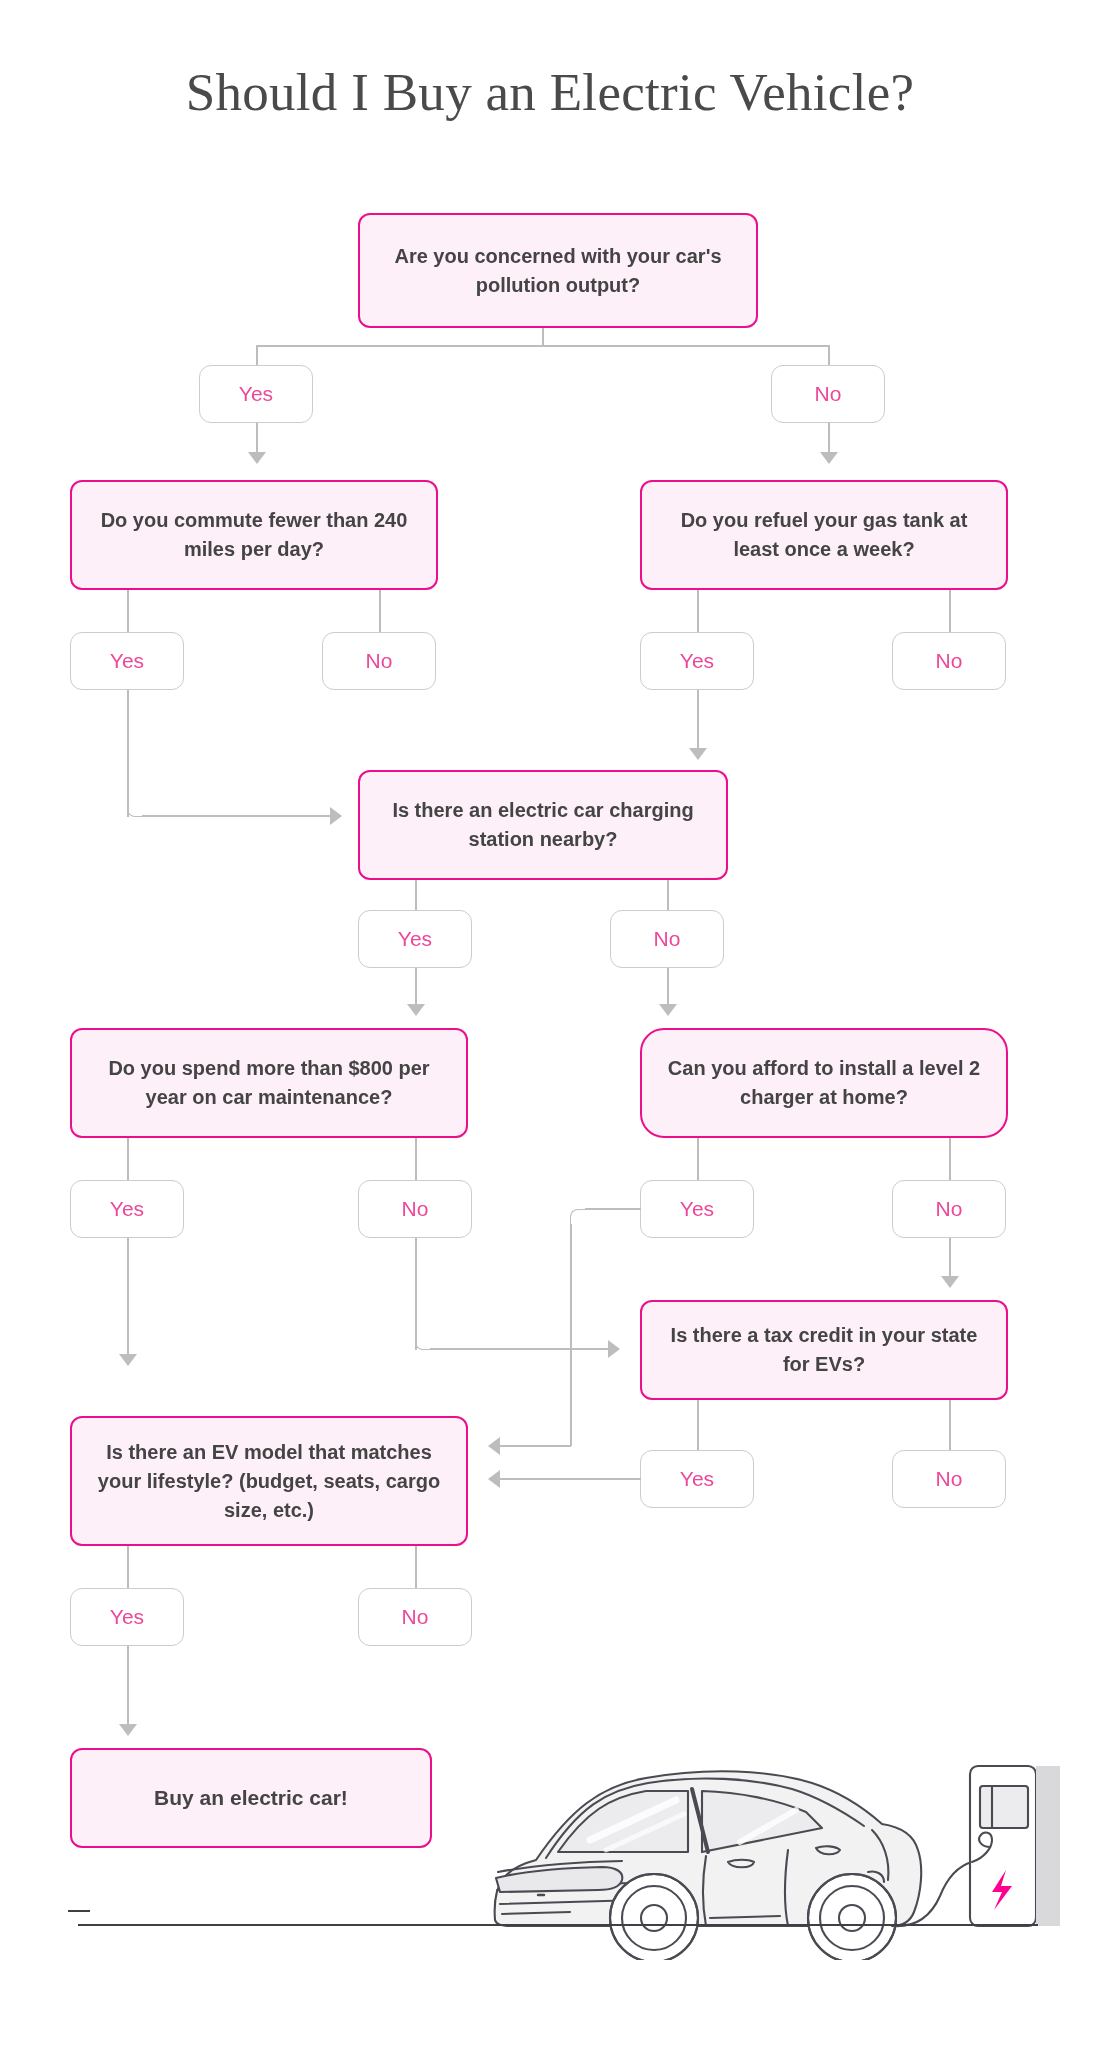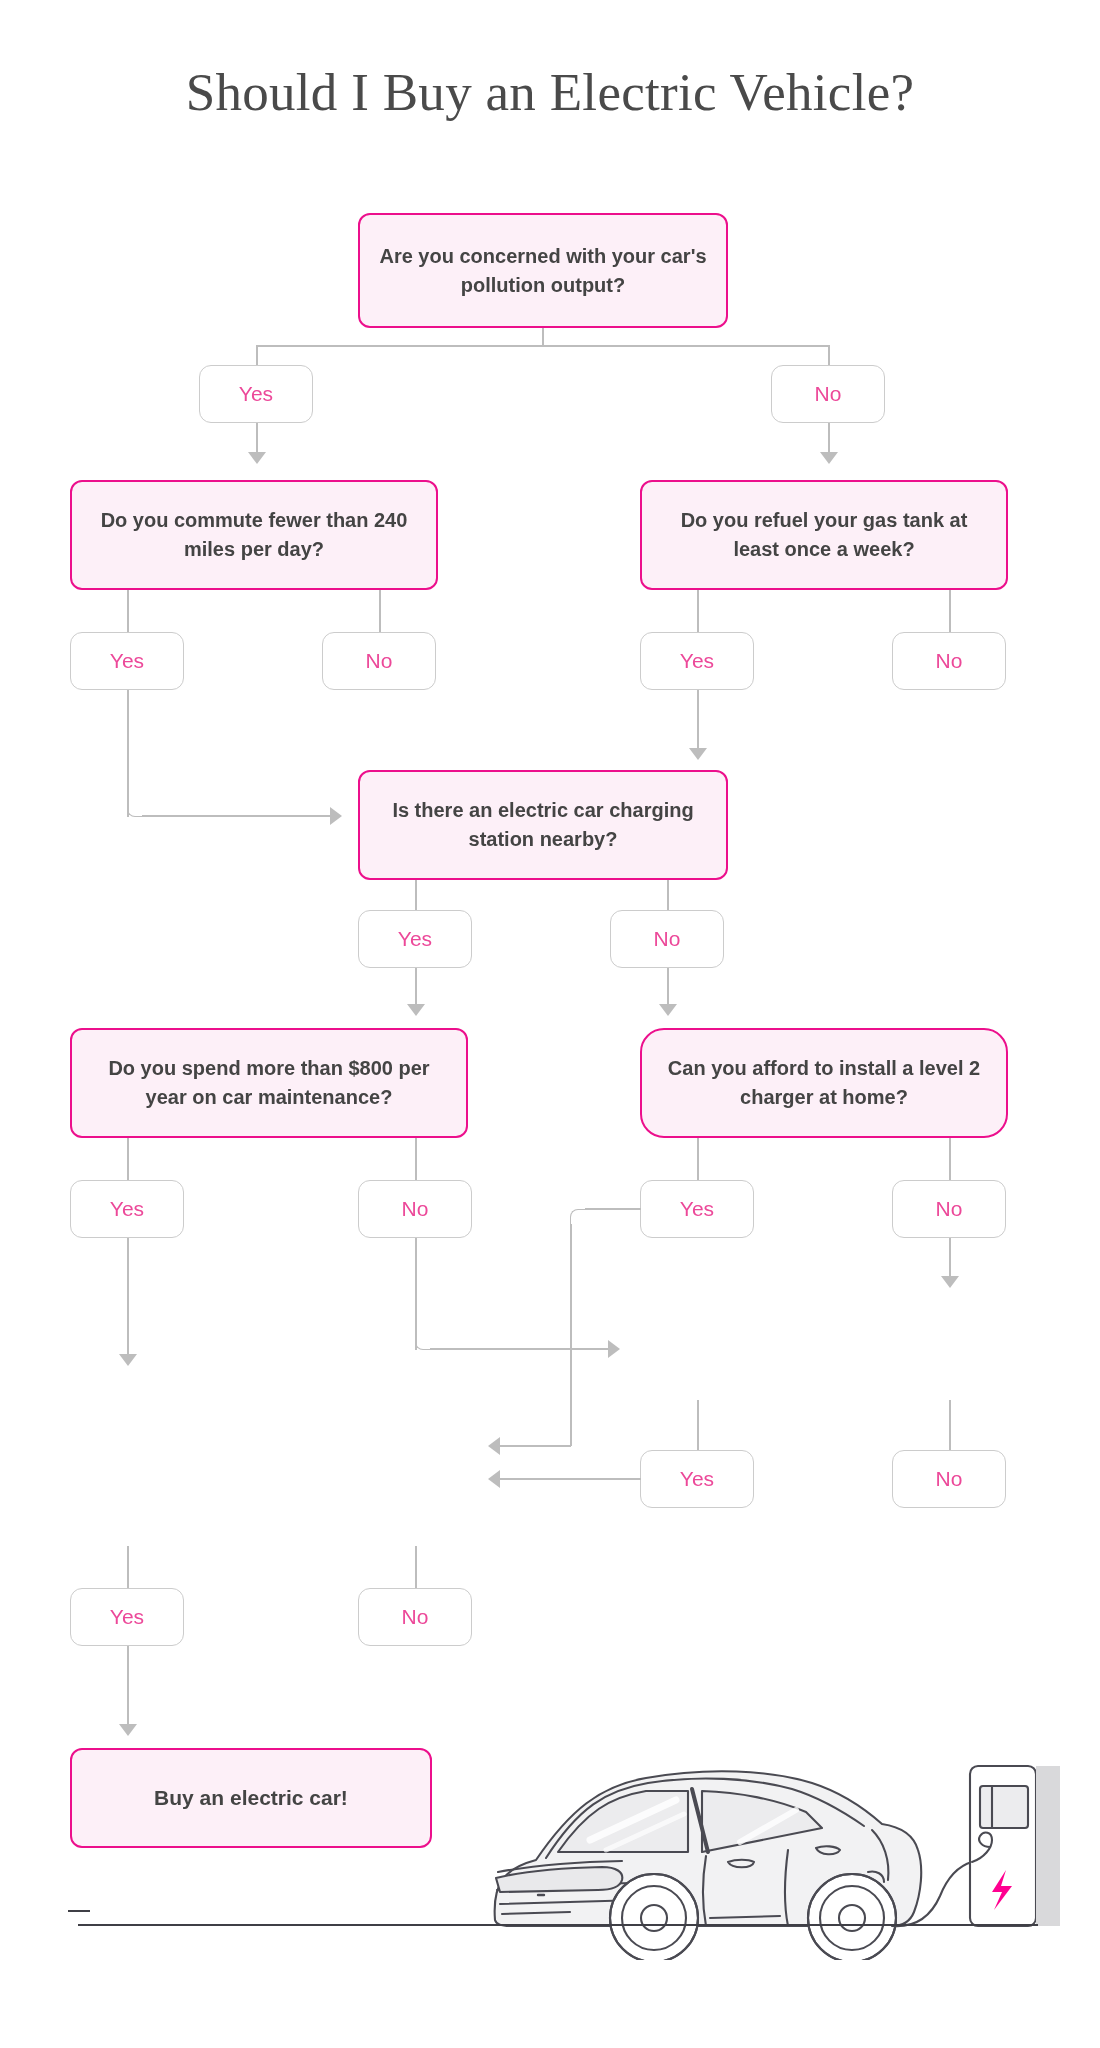--- a/index.html
+++ b/index.html
@@ -135,21 +135,21 @@
     background: #3f3f46;
   }
 </style>
 </head>
 <body>
 
 <div id="canvas">
 
   <div id="page-title">Should I Buy an Electric Vehicle?</div>
 
-  <div class="qnode" style="left:358px; top:213px; width:370px; height:115px;">Are you concerned with your car's pollution output?</div>
+  <div class="qnode" style="left:358px; top:213px; width:400px; height:115px;">Are you concerned with your car's pollution output?</div>
 
   <div class="conn vline" style="left:542px; top:328px; height:18px;"></div>
 
   <div class="conn hline" style="left:256px; top:345px; width:572px;"></div>
 
   <div class="conn vline" style="left:256px; top:345px; height:22px;"></div>
 
   <div class="conn vline" style="left:828px; top:345px; height:22px;"></div>
 
   <div class="anode" style="left:199px; top:365px; width:114px; height:58px;">Yes</div>
@@ -223,30 +223,32 @@
 
   <div class="conn hline" style="left:585px; top:1208.4px; width:56px;"></div>
   <div class="corner" style="left:570px; top:1209px; width:16px; height:16px; border-left-width:1.6px; border-top-width:1.6px; border-top-right-radius:0; border-bottom-right-radius:0; border-bottom-left-radius:0;"></div>
   <div class="conn vline" style="left:570px; top:1224px; height:222px;"></div>
   <div class="conn hline" style="left:498px; top:1445.4px; width:73px;"></div>
   <div class="arrow-left" style="left:488px; top:1437px;"></div>
 
   <div class="conn vline" style="left:949px; top:1238px; height:42px;"></div>
   <div class="arrow-down" style="left:941px; top:1276px;"></div>
 
+  <div class="qnode" style="left:640px; top:1300px; width:368px; height:100px;">Is there a tax credit in your state for EVs?</div>
 
   <div class="conn vline" style="left:697px; top:1400px; height:52px;"></div>
   <div class="conn vline" style="left:949px; top:1400px; height:52px;"></div>
 
   <div class="anode" style="left:640px; top:1450px; width:114px; height:58px;">Yes</div>
   <div class="anode" style="left:892px; top:1450px; width:114px; height:58px;">No</div>
 
   <div class="conn hline" style="left:498px; top:1478.4px; width:143px;"></div>
   <div class="arrow-left" style="left:488px; top:1470px;"></div>
 
+  <div class="qnode" style="left:70px; top:1416px; width:398px; height:130px;">Is there an EV model that matches your lifestyle? (budget, seats, cargo size, etc.)</div>
 
   <div class="conn vline" style="left:127px; top:1546px; height:44px;"></div>
   <div class="conn vline" style="left:415px; top:1546px; height:44px;"></div>
 
   <div class="anode" style="left:70px; top:1588px; width:114px; height:58px;">Yes</div>
   <div class="anode" style="left:358px; top:1588px; width:114px; height:58px;">No</div>
 
   <div class="conn vline" style="left:127px; top:1646px; height:82px;"></div>
   <div class="arrow-down" style="left:119px; top:1724px;"></div>
 

